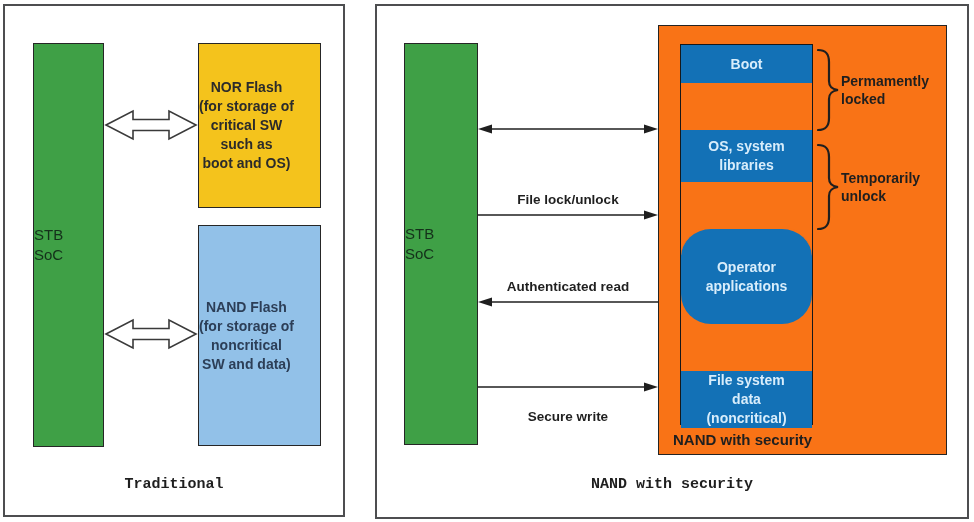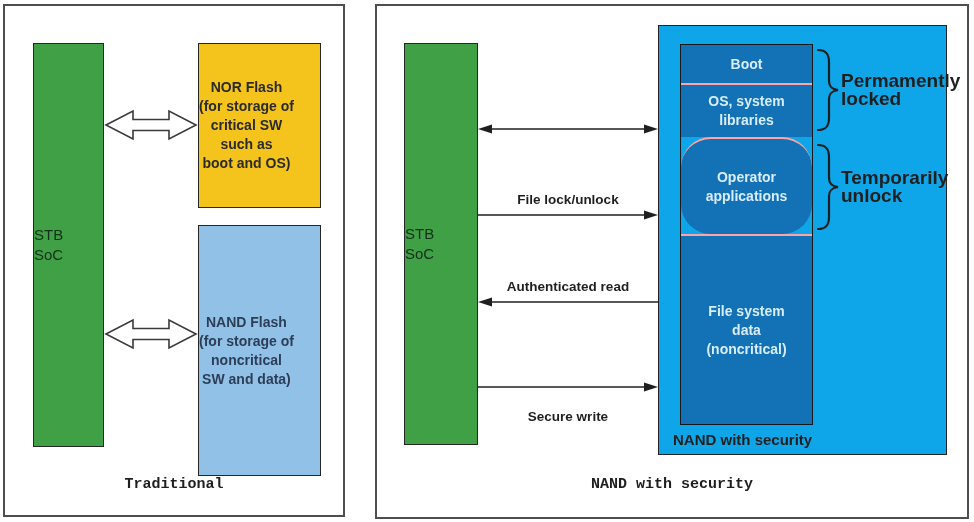--- a/index.html
+++ b/index.html
@@ -12,27 +12,27 @@
   .panel{position:absolute;border:2px solid var(--panel-border,#4d4e50);box-sizing:border-box;background:#fff;}
   #panel-left{left:3px;top:4px;width:342px;height:513px;}
   #panel-right{left:375px;top:4px;width:594px;height:515px;}
   .abs{position:absolute;box-sizing:border-box;}
   .box{border:1.5px solid #262626;display:flex;align-items:center;justify-content:flex-start;text-align:center;}
   .ml{white-space:pre-line;}
   .soc-box{background:var(--green,#3fa046);color:#14301a;font-weight:400;font-size:15px;line-height:20px;}
   .nor-box{background:var(--yellow,#f4c31c);color:#2b2b2b;font-weight:700;font-size:14px;line-height:19px;}
   .nandflash-box{background:var(--light-blue,#92c1e8);color:#2c3e57;font-weight:700;font-size:14px;line-height:19px;}
   .caption{position:absolute;left:0;right:0;text-align:center;font-size:15px;font-weight:700;color:#1f1f1f;font-family:Liberation Mono, monospace;}
-  .nand-outer{background:#0ea5e9;border:1.5px solid #242424;}
+  .nand-outer{background:#f97316;border:1.5px solid #242424;}
   .stack{border:1.5px solid #16181a;display:flex;flex-direction:column;}
   .seg{background:var(--dark-blue,#1371b6);color:var(--stack-text,#d8edfb);font-weight:700;font-size:14px;line-height:19px;
        display:flex;align-items:center;justify-content:center;text-align:center;}
-  .seg + .seg{border-top:2px solid #fca5a5;}
+  .seg + .seg{border-top:2px solid #f97316;margin-top:45px;}
   .arrow-label{position:absolute;text-align:center;font-size:13.5px;font-weight:700;color:#1f1f1f;}
-  .lock-label{position:absolute;font-size:19px;line-height:18px;font-weight:700;color:#1f1f1f;text-align:left;}
+  .lock-label{position:absolute;font-size:14px;line-height:18px;font-weight:700;color:#1f1f1f;text-align:left;}
   .nand-inner-label{position:absolute;font-size:15px;font-weight:700;color:#1f1f1f;}
   svg{display:block;}
 </style>
 </head>
 <body>
 
 <div id="canvas">
 
   <div id="panel-left" class="panel">
 
@@ -42,21 +42,21 @@
     </div>
 
     <div class="abs box nor-box" style="left:193px;top:37px;width:123px;height:165px;">
       <span class="ml">NOR Flash
 (for storage of
 critical SW
 such as
 boot and OS)</span>
     </div>
 
-    <div class="abs box nandflash-box" style="left:193px;top:219px;width:123px;height:251px;">
+    <div class="abs box nandflash-box" style="left:193px;top:219px;width:123px;height:221px;">
       <span class="ml">NAND Flash
 (for storage of
 noncritical
 SW and data)</span>
     </div>
 
     <svg class="abs" style="left:99px;top:99px;" width="94" height="40" viewBox="0 0 94 40">
       <polygon points="2,20 29,6 29,14.5 65,14.5 65,6 92,20 65,34 65,25.5 29,25.5 29,34" fill="#ffffff" stroke="#3a3a3a" stroke-width="1.6"></polygon>
     </svg>
     <svg class="abs" style="left:99px;top:308px;" width="94" height="40" viewBox="0 0 94 40">

